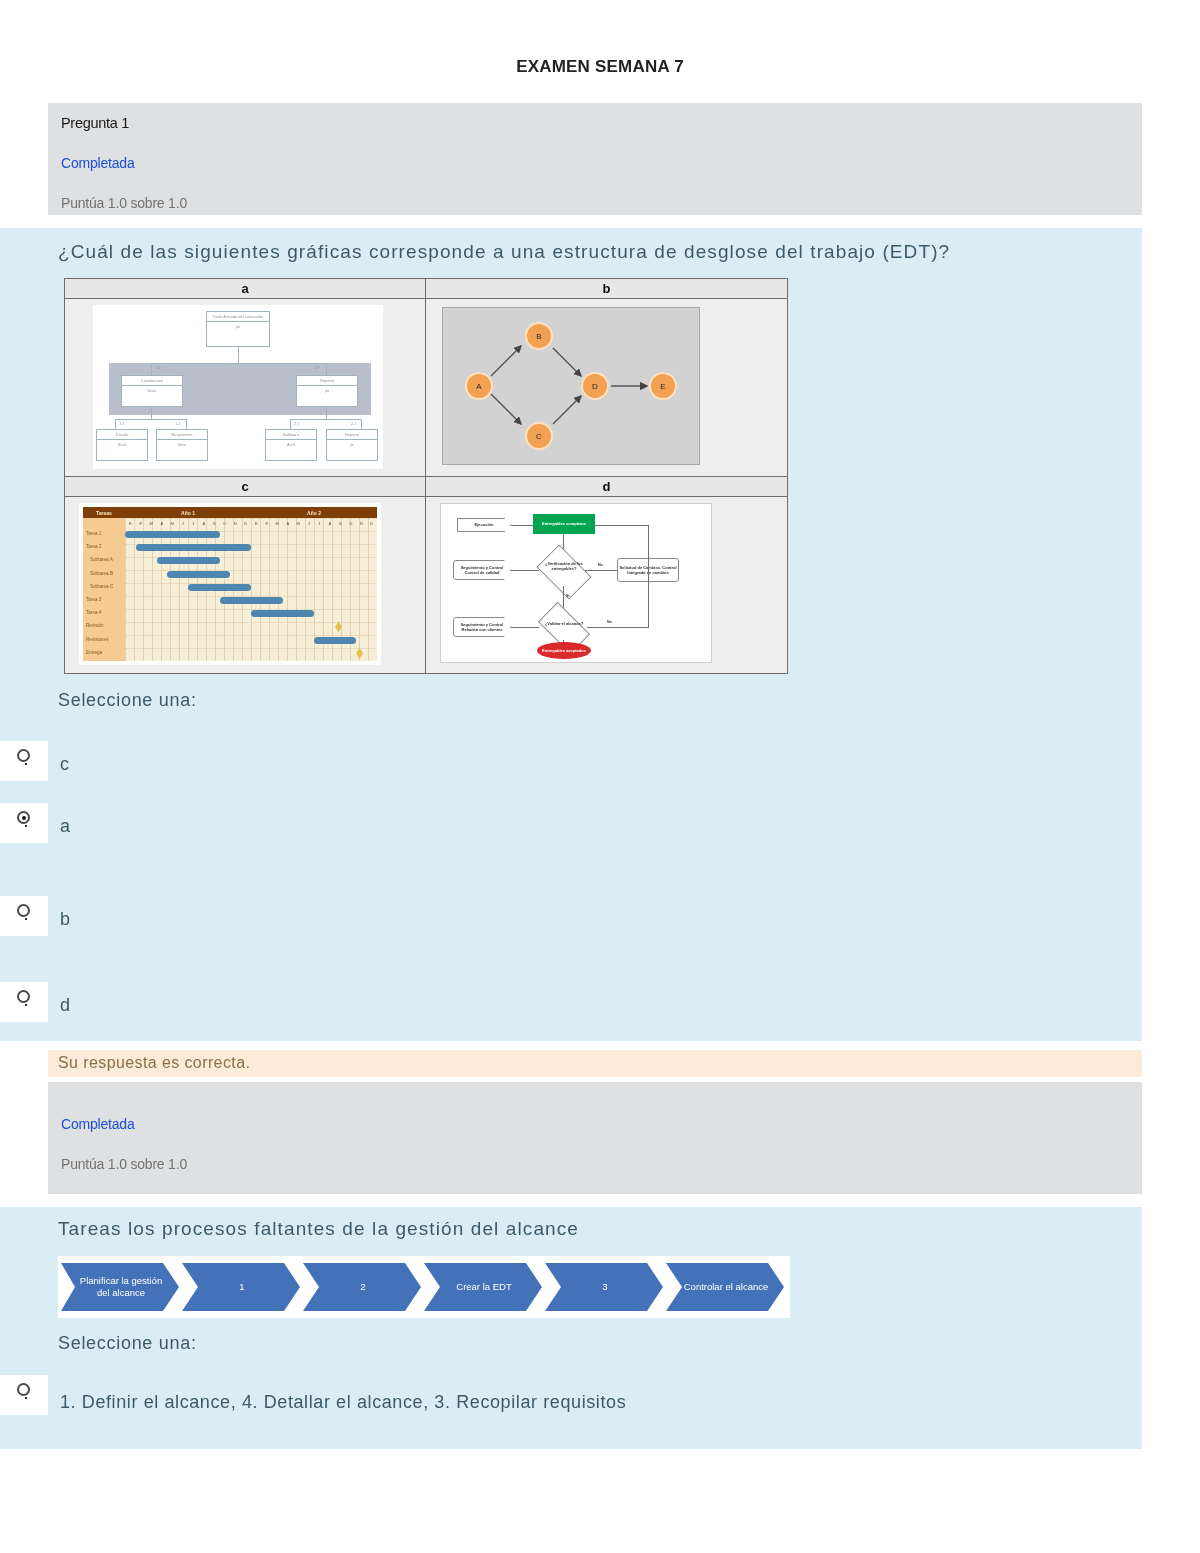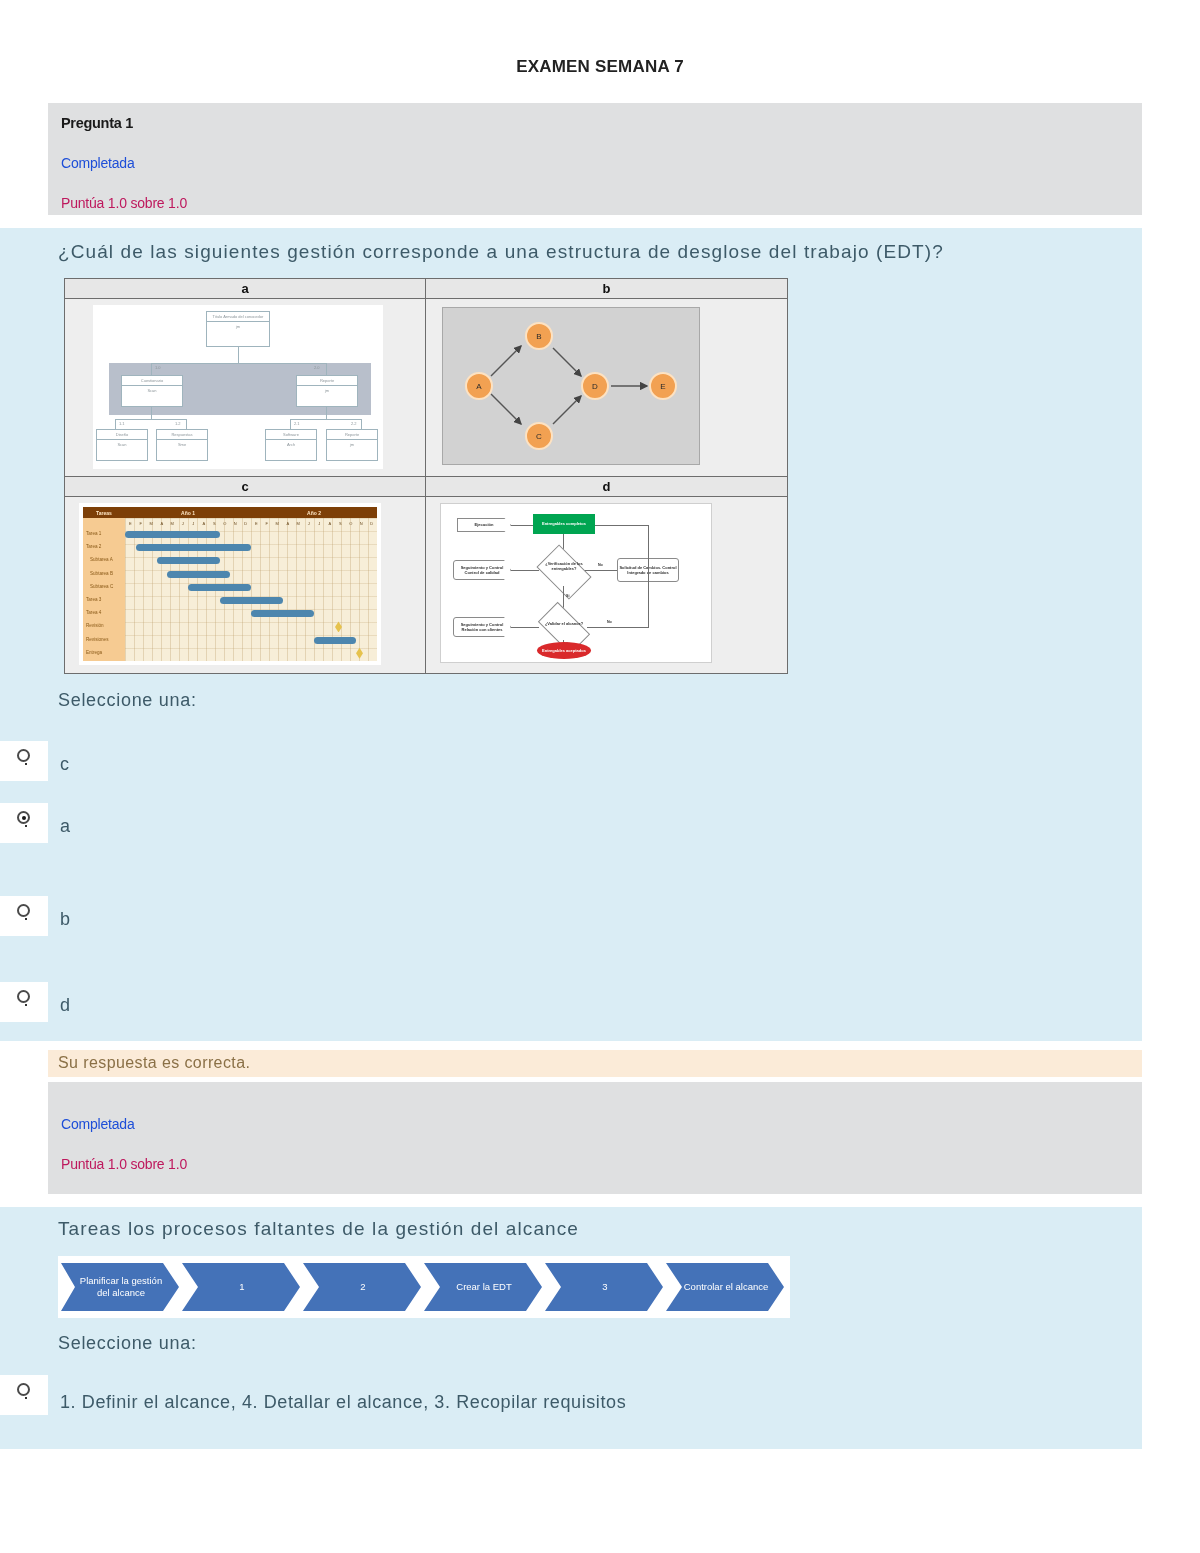--- a/index.html
+++ b/index.html
@@ -32,34 +32,34 @@
   .qmeta {
     position: absolute;
     left: 48px;
     width: 1094px;
     background: #dfe0e1;
     box-sizing: border-box;
     padding: 10px 10px 12px 10px;
   }
   .qmeta .qnum {
     font-size: 14.5px;
-    font-weight: bold;
+    font-weight: normal;
     color: #1a1a1a;
     margin: 2px 0 0 3px;
     letter-spacing: -0.3px;
   }
   .qmeta .qstate {
     font-size: 14px;
     color: #1d4ed8;
     margin: 24px 0 0 3px;
     letter-spacing: -0.2px;
   }
   .qmeta .qgrade {
     font-size: 14px;
-    color: #be185d;
+    color: #737373;
     margin: 24px 0 2px 3px;
     letter-spacing: -0.2px;
   }
 
   
   .qbody {
     position: absolute;
     left: 0;
     width: 1142px;
     background: #daedf5;
@@ -398,21 +398,21 @@
 <div class="page-title">EXAMEN SEMANA 7</div>
 
 <div class="qmeta" style="top:103px;height:112px;">
   <div class="qnum">Pregunta 1</div>
   <div class="qstate">Completada</div>
   <div class="qgrade">Puntúa 1.0 sobre 1.0</div>
 </div>
 
 <div class="qbody" style="top:228px;height:813px;"></div>
 
-<div class="qtext" style="left:58px;top:241px;">¿Cuál de las siguientes gestión corresponde a una estructura de desglose del trabajo (EDT)?</div>
+<div class="qtext" style="left:58px;top:241px;">¿Cuál de las siguientes gráficas corresponde a una estructura de desglose del trabajo (EDT)?</div>
 
 <div class="figgrid">
 
   <div class="cellhdr">a</div>
   <div class="cellhdr last">b</div>
 
   <div class="cellbox">
     <div class="wbs">
       <div class="band"></div>
 

